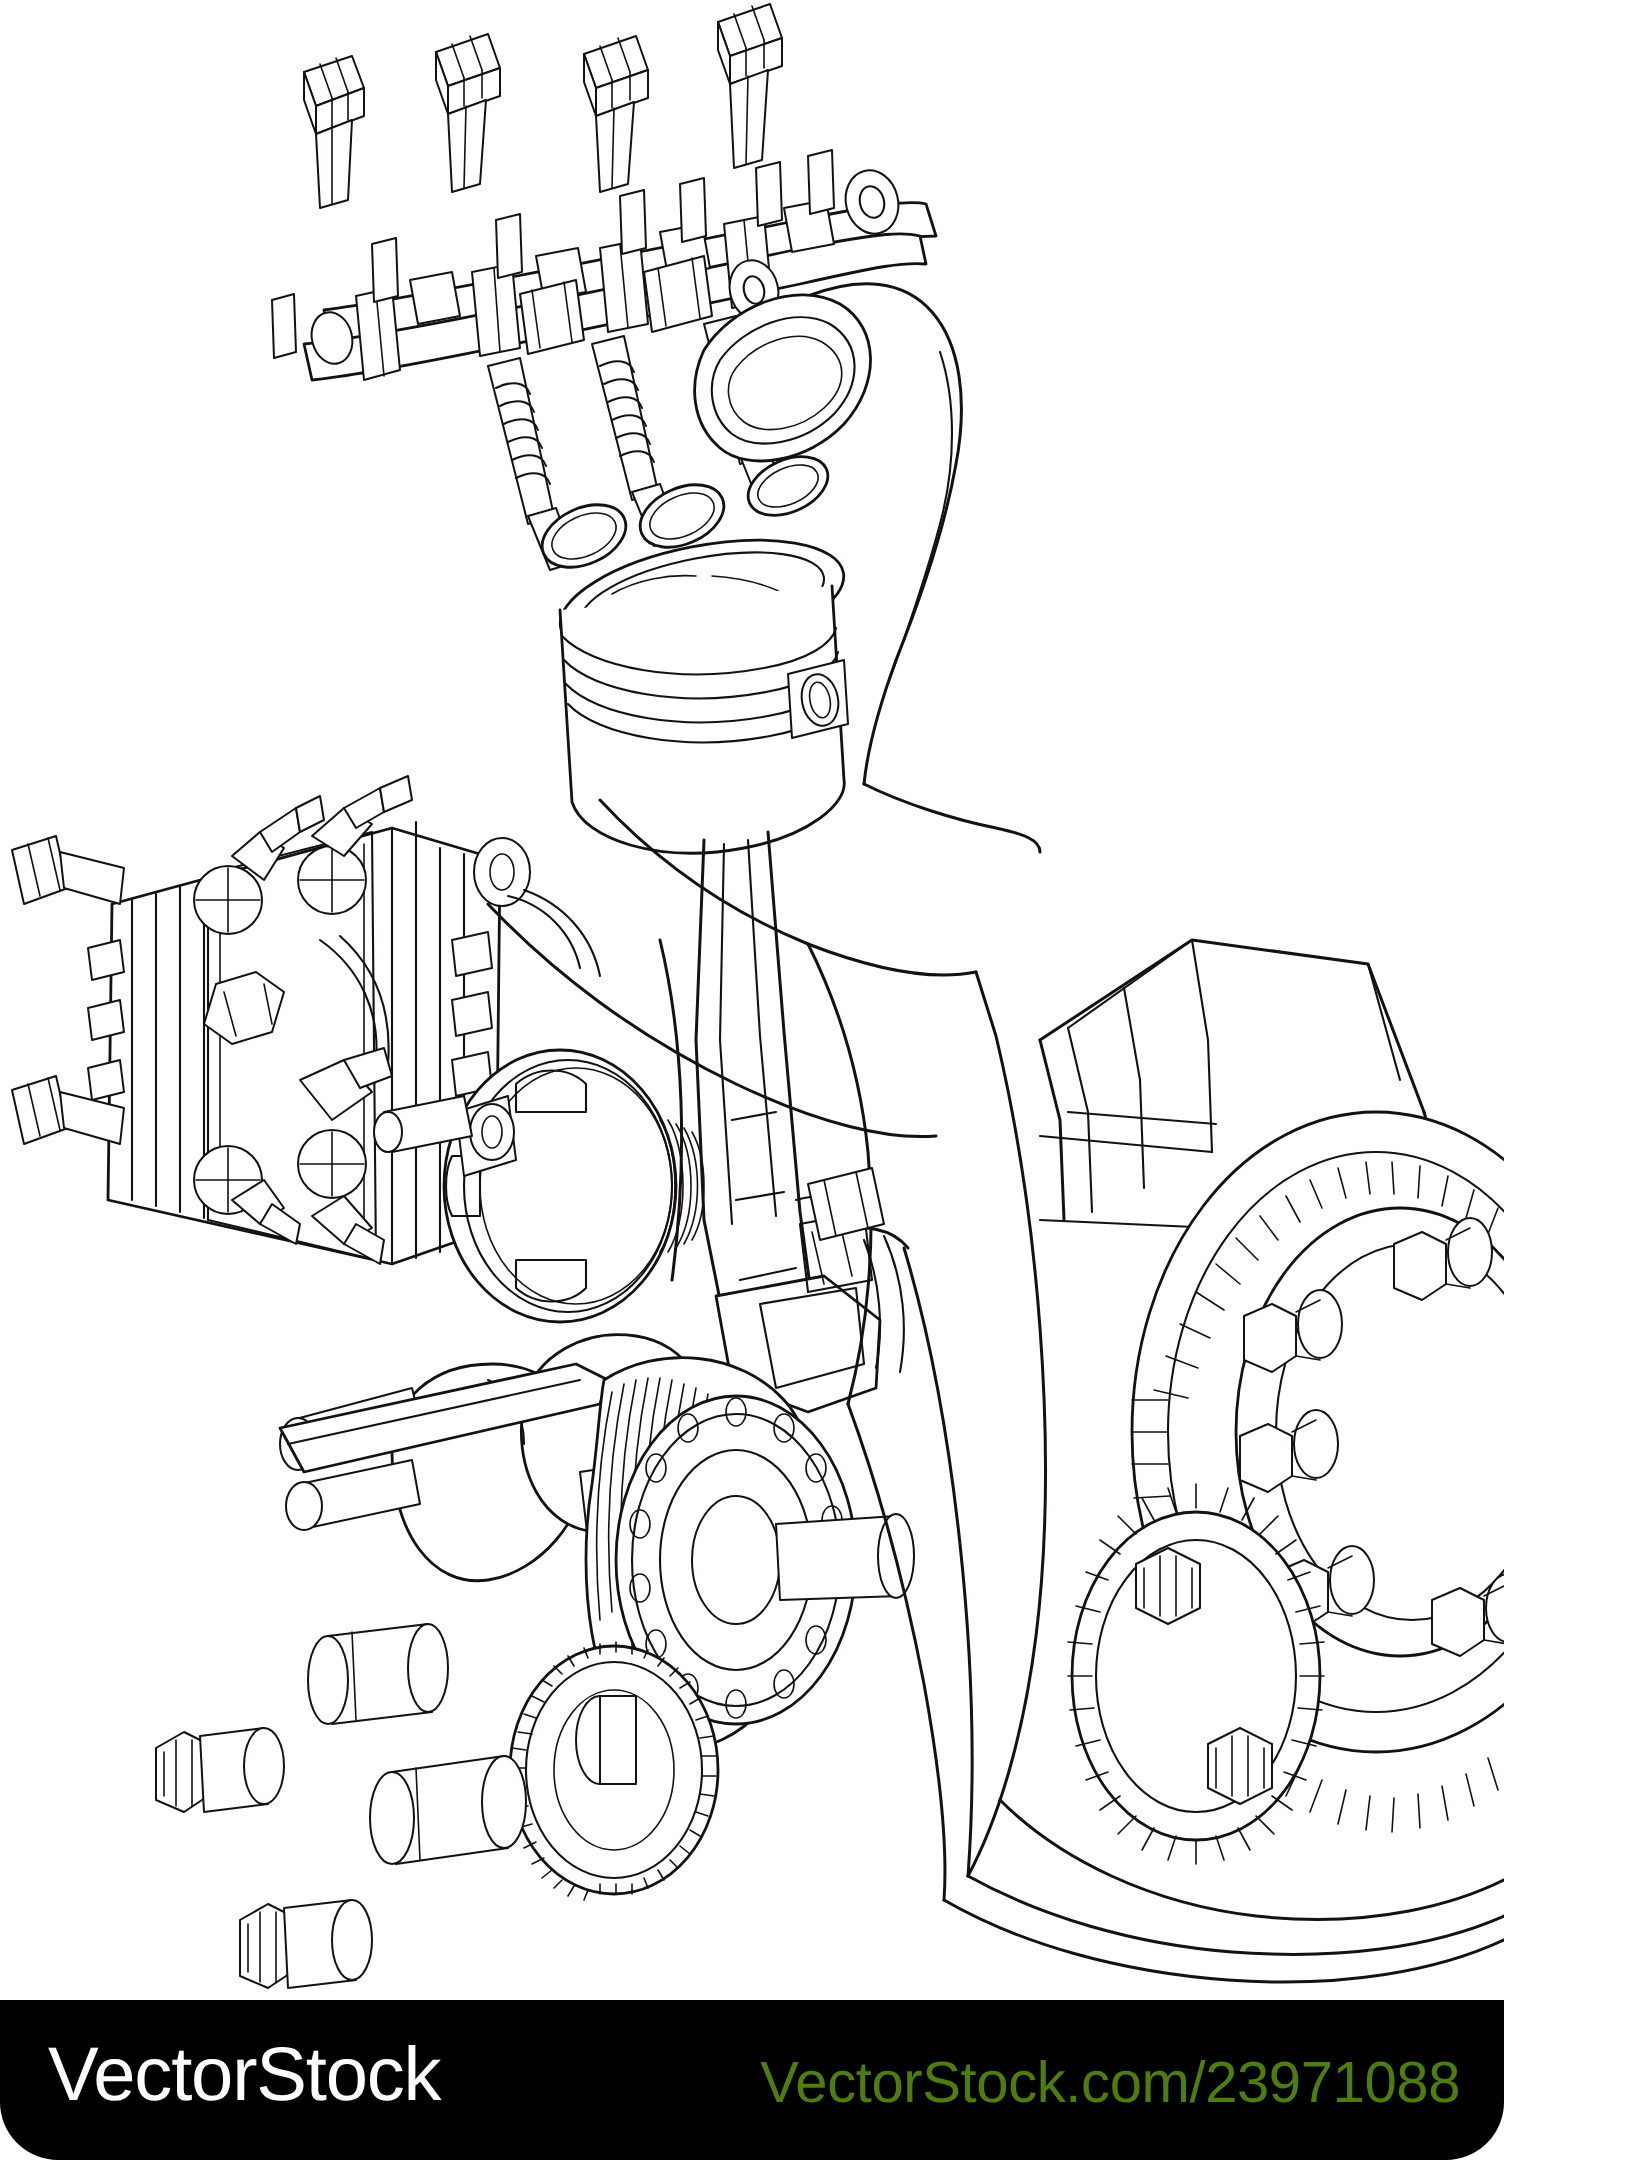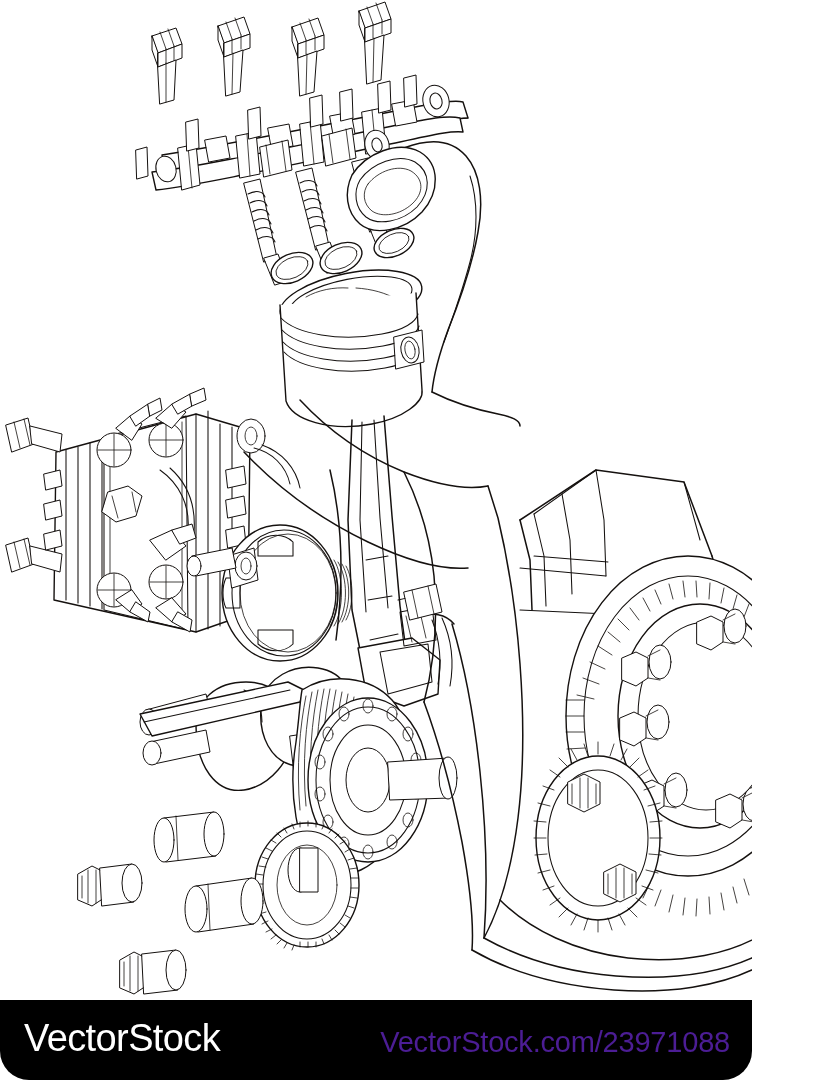--- a/index.html
+++ b/index.html
@@ -86,21 +86,21 @@
     font-weight: 400;
     white-space: nowrap;
   }
   #footer-url {
     position: absolute;
     right: 22px;
     top: 1024px;
     font-size: 29px;
     line-height: 36px;
     letter-spacing: -0.2px;
-    color: #4c1d95;
+    color: #4d7c0f;
     font-weight: 400;
     white-space: nowrap;
   }
 </style>
 </head>
 <body>
 
 <div id="page">
 
   <div id="artboard">

